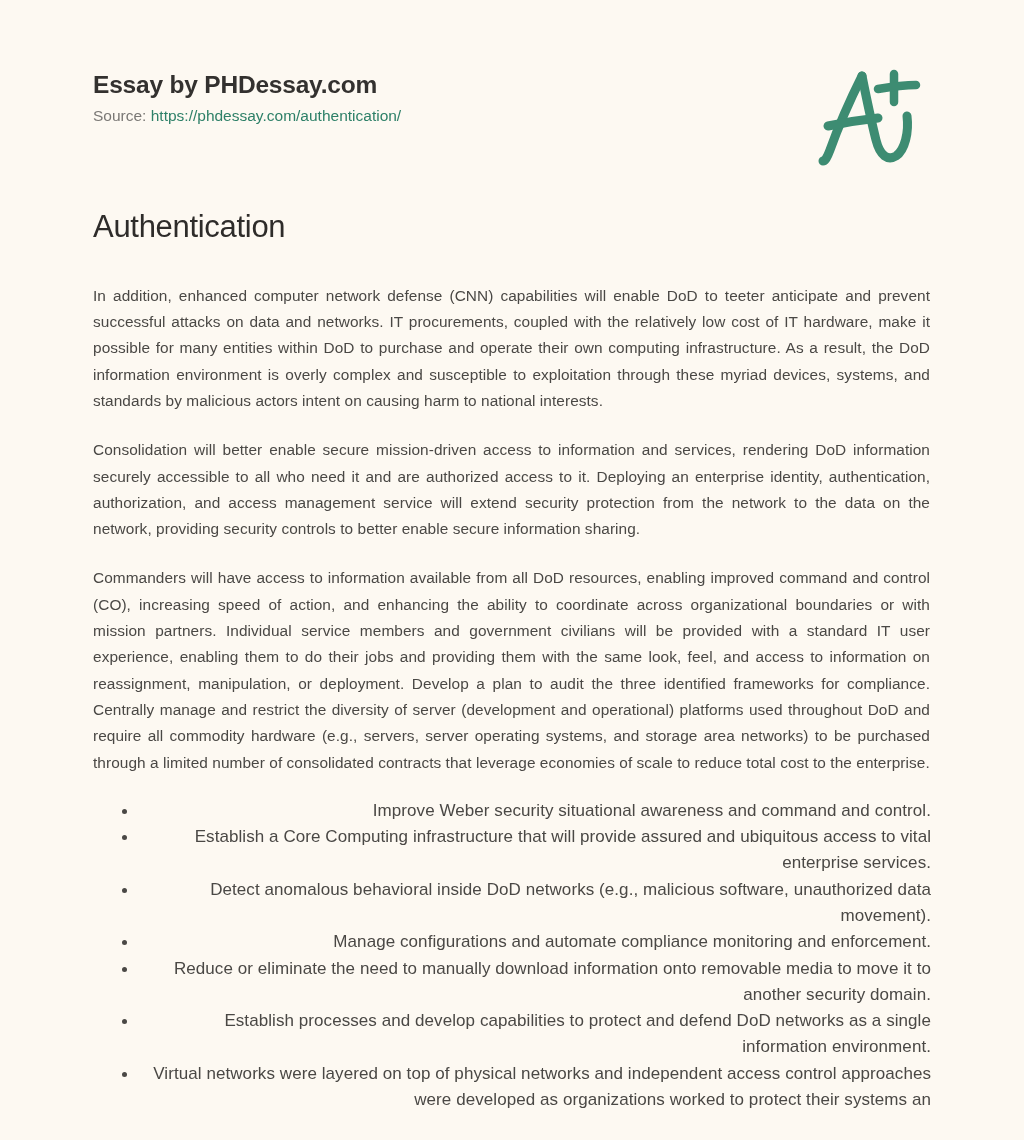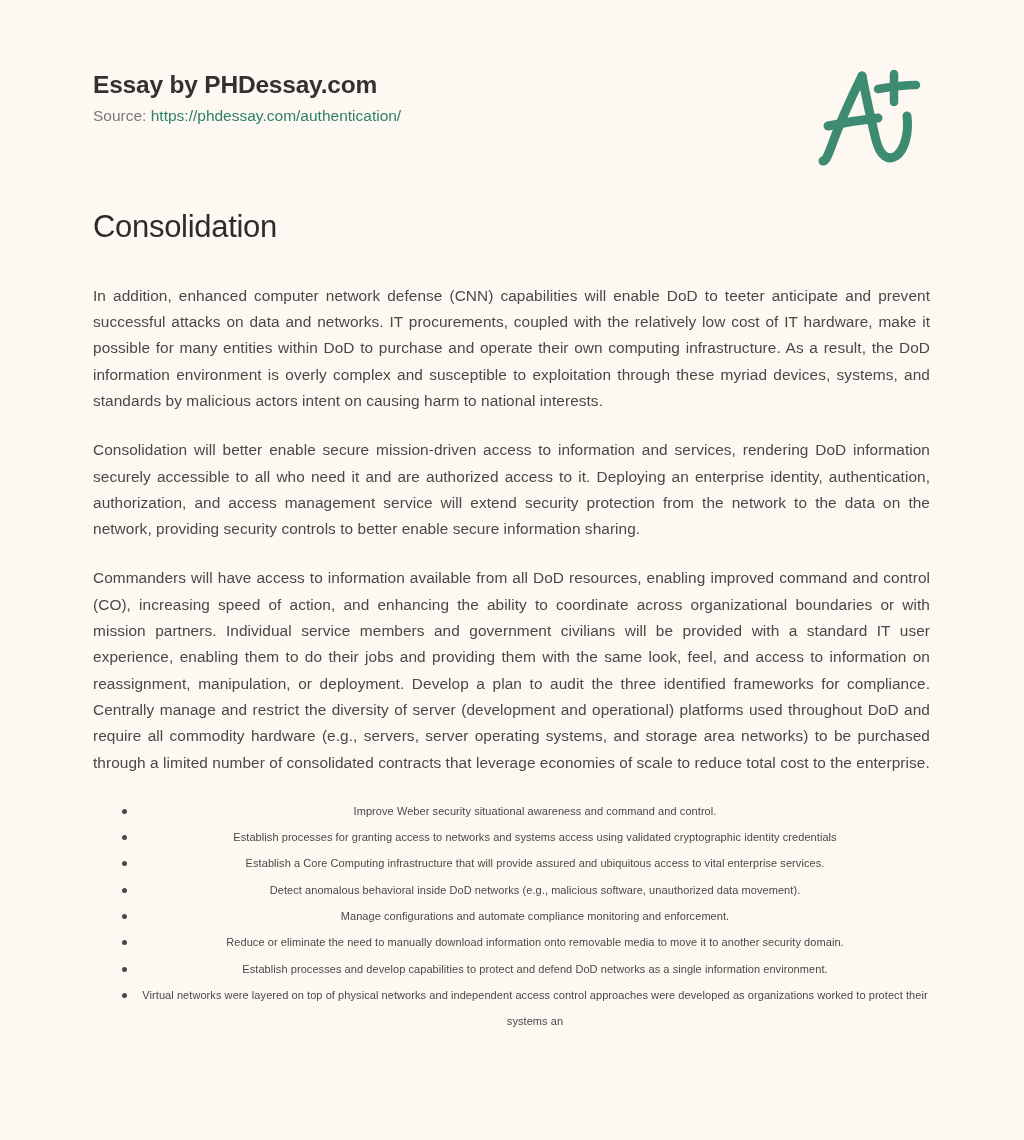--- a/index.html
+++ b/index.html
@@ -113,24 +113,24 @@
   .bullet-list {
     margin: 0;
     padding: 0;
     list-style: none;
   }
 
   .bullet-list li {
     position: relative;
     padding-left: 46px;
     margin-bottom: 0px;
-    font-size: 11px;
+    font-size: 17px;
     line-height: 26.3px;
     color: #4a4845;
-    text-align: center;
+    text-align: right;
     letter-spacing: 0.07px;
   }
 
   .bullet-list li::before {
     content: "";
     position: absolute;
     left: 29px;
     top: 11px;
     width: 5px;
     height: 5px;
@@ -167,29 +167,28 @@
           <path d="M88 8 C 88 16, 88 26, 88 36" stroke-width="8.5"></path>
 
           <path d="M72 23 C 84 21, 98 19, 110 19" stroke-width="8.5"></path>
         </g>
       </svg>
     </div>
   </div>
 
   <div class="article">
 
-    <h1 class="article-title">Consolidation</h1>
+    <h1 class="article-title">Authentication</h1>
 
     <p>In addition, enhanced computer network defense (CNN) capabilities will enable DoD to teeter anticipate and prevent successful attacks on data and networks. IT procurements, coupled with the relatively low cost of IT hardware, make it possible for many entities within DoD to purchase and operate their own computing infrastructure. As a result, the DoD information environment is overly complex and susceptible to exploitation through these myriad devices, systems, and standards by malicious actors intent on causing harm to national interests.</p>
     <p>Consolidation will better enable secure mission-driven access to information and services, rendering DoD information securely accessible to all who need it and are authorized access to it. Deploying an enterprise identity, authentication, authorization, and access management service will extend security protection from the network to the data on the network, providing security controls to better enable secure information sharing.</p>
     <p>Commanders will have access to information available from all DoD resources, enabling improved command and control (CO), increasing speed of action, and enhancing the ability to coordinate across organizational boundaries or with mission partners. Individual service members and government civilians will be provided with a standard IT user experience, enabling them to do their jobs and providing them with the same look, feel, and access to information on reassignment, manipulation, or deployment. Develop a plan to audit the three identified frameworks for compliance. Centrally manage and restrict the diversity of server (development and operational) platforms used throughout DoD and require all commodity hardware (e.g., servers, server operating systems, and storage area networks) to be purchased through a limited number of consolidated contracts that leverage economies of scale to reduce total cost to the enterprise.</p>
 
     <ul class="bullet-list">
       <li>Improve Weber security situational awareness and command and control.</li>
-      <li>Establish processes for granting access to networks and systems access using validated cryptographic identity credentials</li>
       <li>Establish a Core Computing infrastructure that will provide assured and ubiquitous access to vital enterprise services.</li>
       <li>Detect anomalous behavioral inside DoD networks (e.g., malicious software, unauthorized data movement).</li>
       <li>Manage configurations and automate compliance monitoring and enforcement.</li>
       <li>Reduce or eliminate the need to manually download information onto removable media to move it to another security domain.</li>
       <li>Establish processes and develop capabilities to protect and defend DoD networks as a single information environment.</li>
       <li>Virtual networks were layered on top of physical networks and independent access control approaches were developed as organizations worked to protect their systems an</li>
     </ul>
 
   </div>
 </div>

